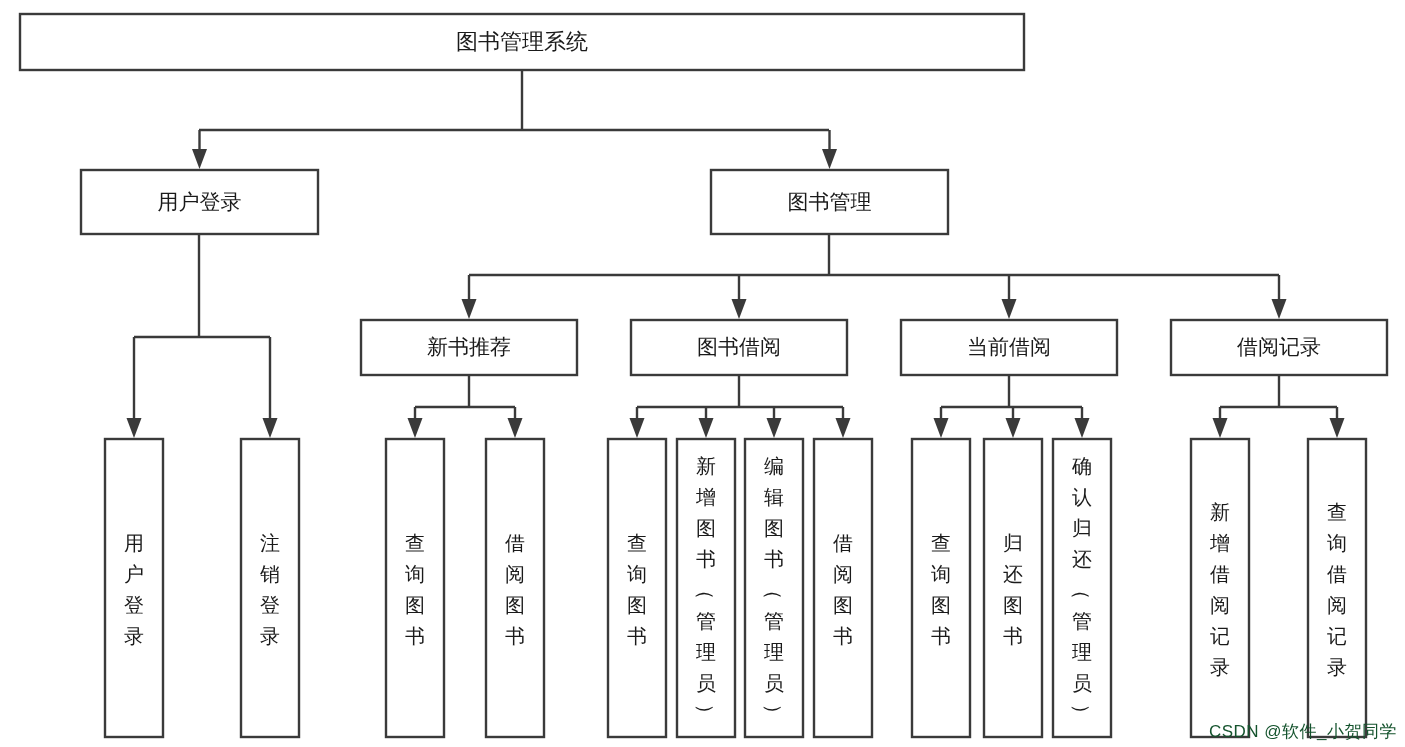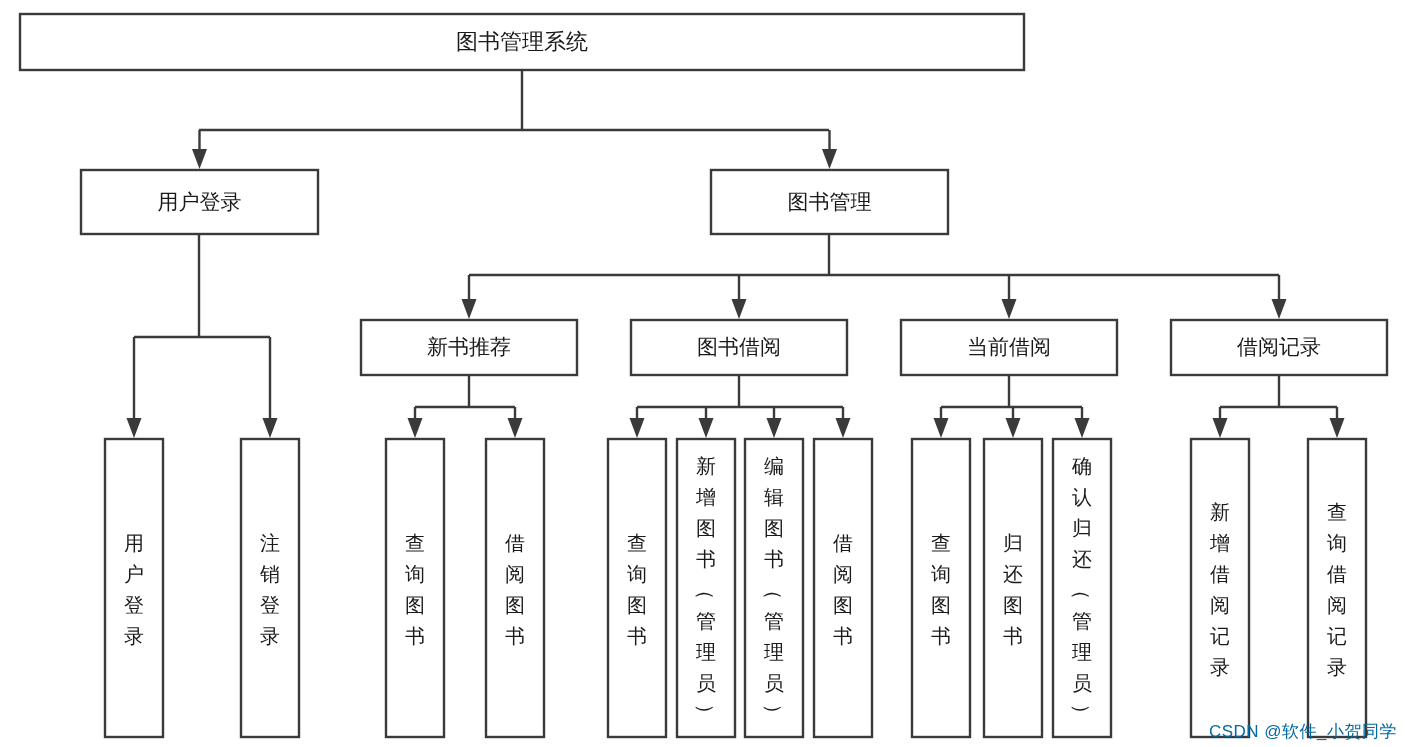--- a/index.html
+++ b/index.html
@@ -54,21 +54,21 @@
     stroke-linecap: butt;
   }
   .arrow-head {
     fill: #3a3a3a;
     stroke: none;
   }
   .watermark {
     position: absolute;
     right: 8px;
     bottom: 6px;
-    color: #0369a1;
+    color: #14532d;
     font-size: 17px;
     font-family: "Liberation Sans", "DejaVu Sans", sans-serif;
     white-space: nowrap;
     letter-spacing: 0.5px;
     user-select: none;
   }
 </style>
 </head>
 <body>
 

